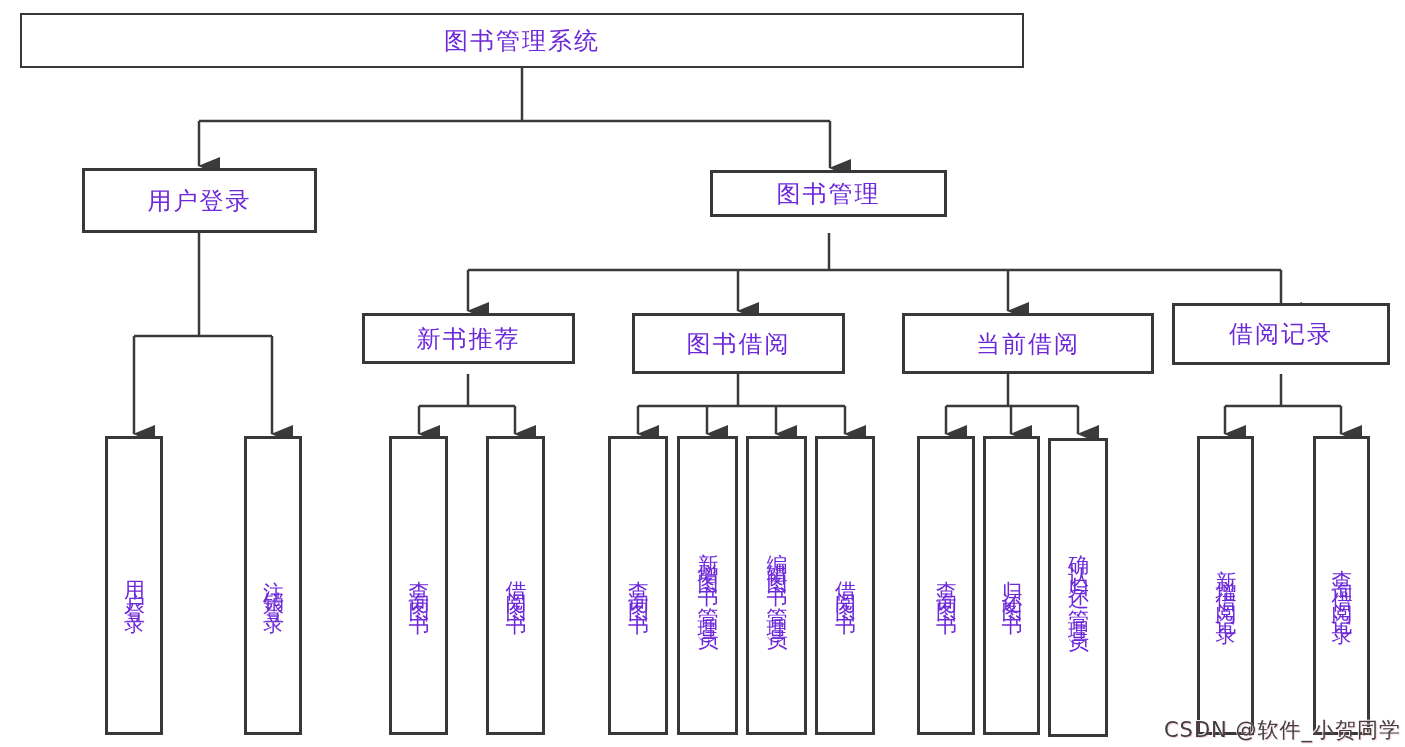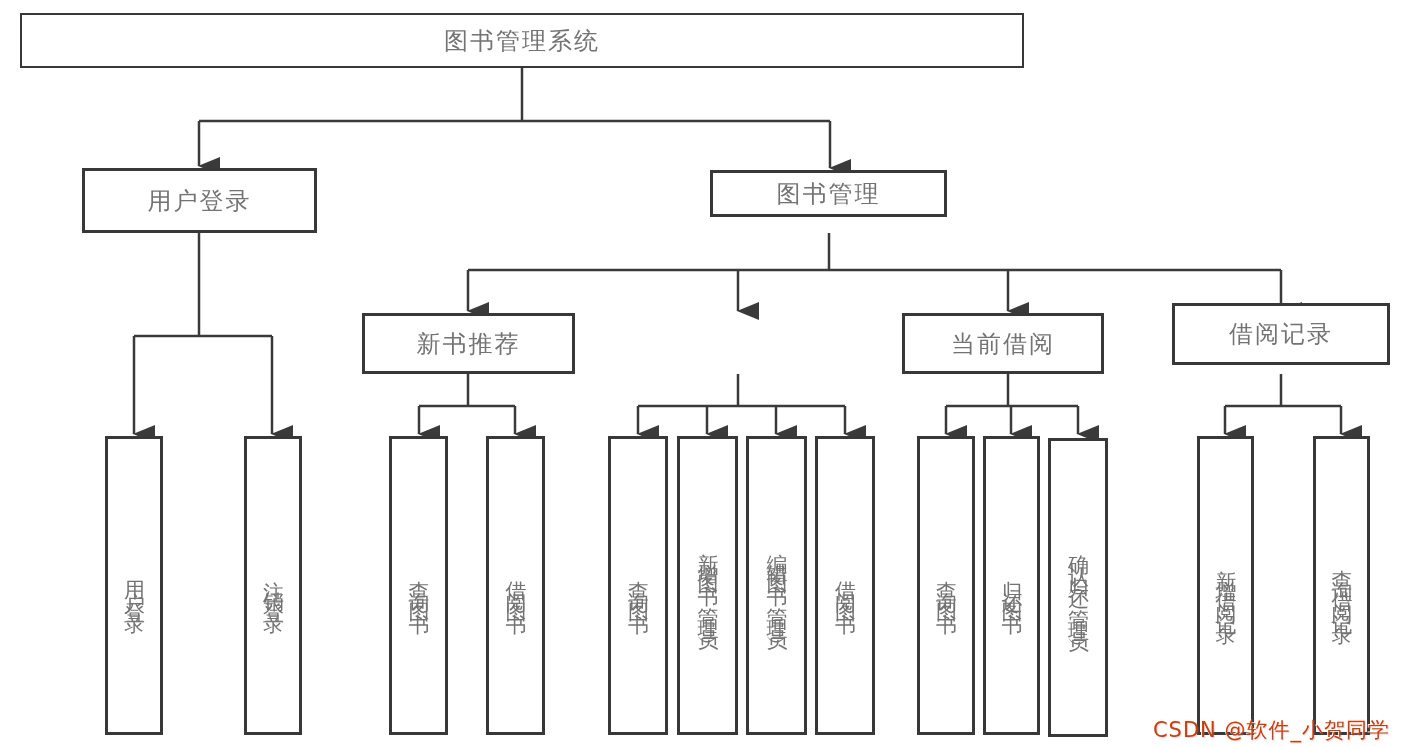--- a/index.html
+++ b/index.html
@@ -9,35 +9,35 @@
     font-family:"DejaVu Sans","Liberation Sans",sans-serif;
     position:relative; overflow:hidden;
     color:#3d3d3d;
   }
   .stage { position:absolute; left:0; top:0; width:1405px; height:747px; }
   svg.wires { position:absolute; left:0; top:0; z-index:0; }
   .node {
     position:absolute; box-sizing:border-box;
     border:3px solid #383838; background:#ffffff;
     display:flex; align-items:center; justify-content:center;
-    z-index:1; color:#737373;
+    z-index:1; color:#6d28d9;
   }
   .hnode { font-size:24px; letter-spacing:2px; white-space:nowrap; }
   .root  { border-width:2.5px; }
   .vnode .vtext {
     writing-mode:vertical-rl;
     text-orientation:mixed;
     font-size:21px;
     letter-spacing:11px;
     line-height:1;
   }
   .watermark {
-    position:absolute; right:15px; bottom:3px; z-index:2;
+    position:absolute; right:4px; bottom:3px; z-index:2;
     font-size:21px; letter-spacing:1px;
-    color:#c2410c;
+    color:#404040;
     text-shadow:-1px -1px 0 rgba(255,255,255,0.9), 1px 1px 1px rgba(233,84,107,0.30);
     white-space:nowrap;
   }
 </style>
 </head>
 <body>
 
 <div class="stage">
 
   <svg class="wires" width="1405" height="747" viewBox="0 0 1405 747">
@@ -94,24 +94,27 @@
     <span>图书管理系统</span>
   </div>
 
   <div class="node hnode" style="left:82px; top:168px; width:235px; height:65px;">
     <span>用户登录</span>
   </div>
   <div class="node hnode" style="left:710px; top:170px; width:237px; height:47px;">
     <span>图书管理</span>
   </div>
 
-  <div class="node hnode" style="left:362px; top:313px; width:213px; height:61px;">
+  <div class="node hnode" style="left:362px; top:313px; width:213px; height:51px;">
     <span>新书推荐</span>
   </div>
-  <div class="node hnode" style="left:902px; top:313px; width:202px; height:61px;">
+  <div class="node hnode" style="left:632px; top:313px; width:213px; height:61px;">
+    <span>图书借阅</span>
+  </div>
+  <div class="node hnode" style="left:902px; top:313px; width:252px; height:61px;">
     <span>当前借阅</span>
   </div>
   <div class="node hnode" style="left:1172px; top:303px; width:218px; height:62px;">
     <span>借阅记录</span>
   </div>
 
   <div class="node vnode" style="left:105px; top:436px; width:58px; height:299px;">
     <span class="vtext">用户登录</span>
   </div>
   <div class="node vnode" style="left:244px; top:436px; width:58px; height:299px;">

